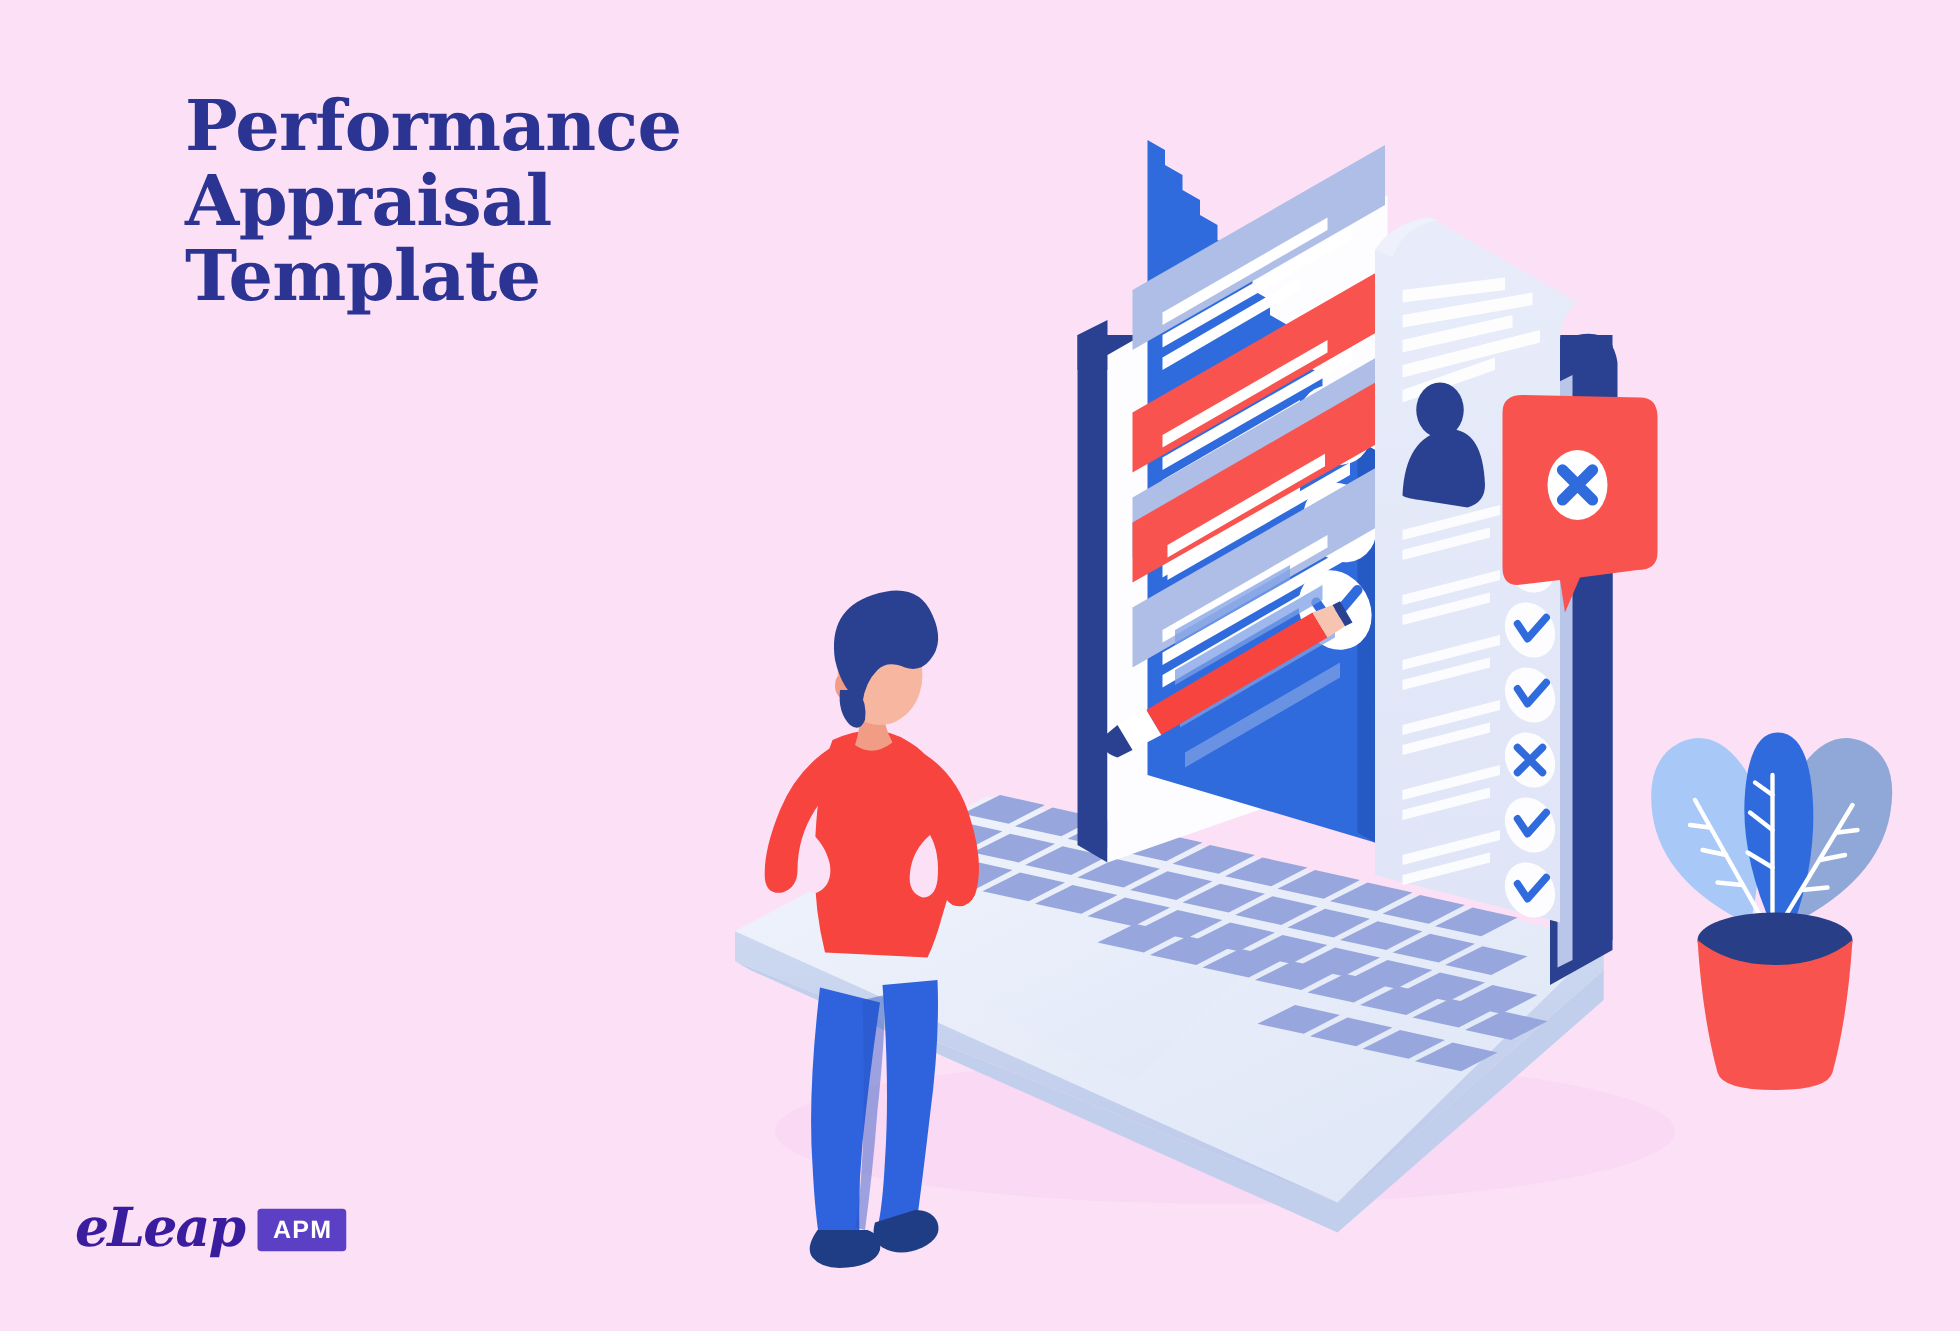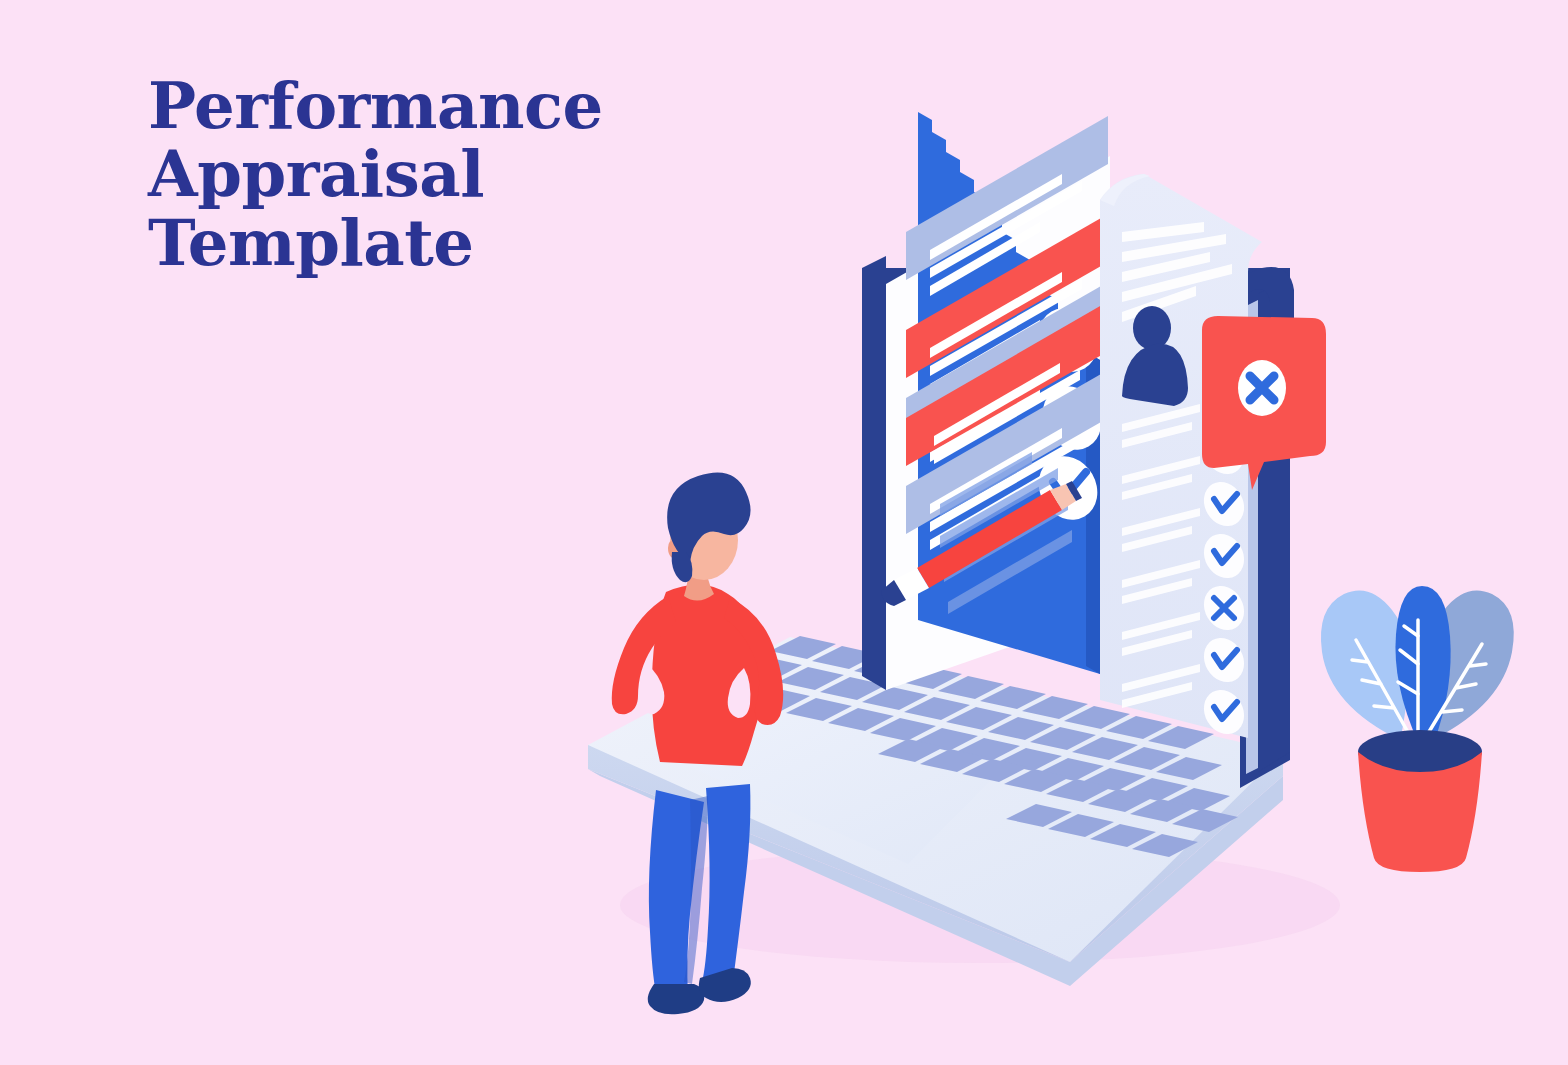--- a/index.html
+++ b/index.html
@@ -18,21 +18,21 @@
   }
 
   
   #headline {
     position: absolute;
     left: 148px;
     top: 72px;
     width: 560px;
     font-family: "DejaVu Serif", "Liberation Serif", serif;
     font-weight: bold;
-    font-size: 64px;
+    font-size: 56px;
     line-height: 1.07;
     letter-spacing: -0.5px;
     color: #2b3493;
     white-space: pre-line;
     user-select: none;
   }
 
   
   #logo {
     position: absolute;
@@ -404,14 +404,18 @@
 
         <path d="M1358,752 q4,62 16,106 q4,14 46,14 q42,0 46,-14 q12,-44 16,-106 q-24,20 -62,20 q-38,0 -62,-20 Z" fill="#f9534f"></path>
       </g>
     </svg>
   </div>
 
   <div id="headline">Performance
 Appraisal
 Template</div>
 
+  <div id="logo">
+    <span id="logo-word">eLeap</span>
+    <span id="logo-badge">APM</span>
+  </div>
 
 </div>
 
 </body></html>

